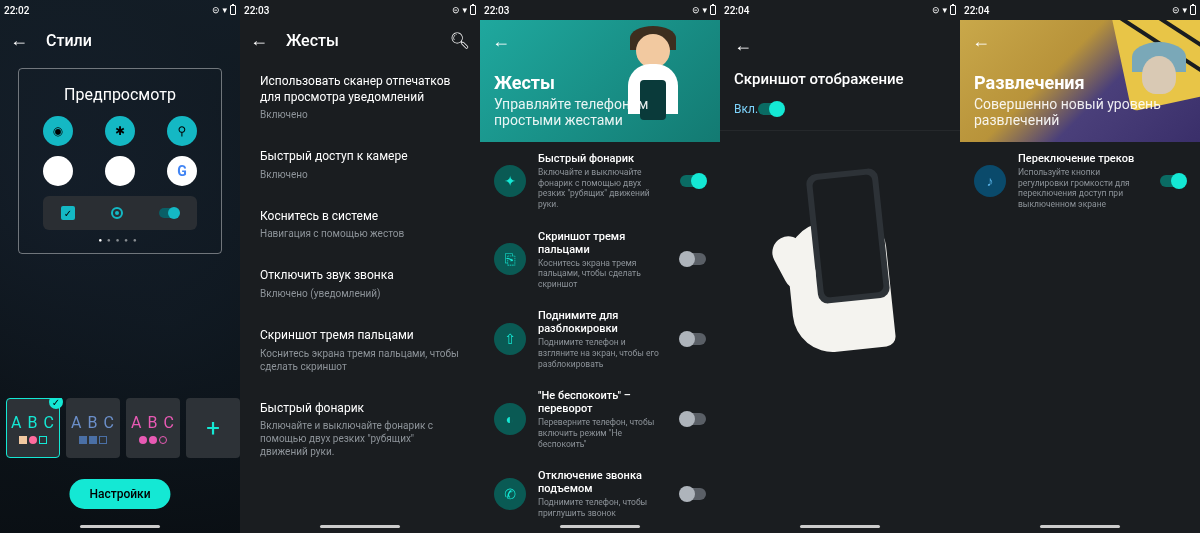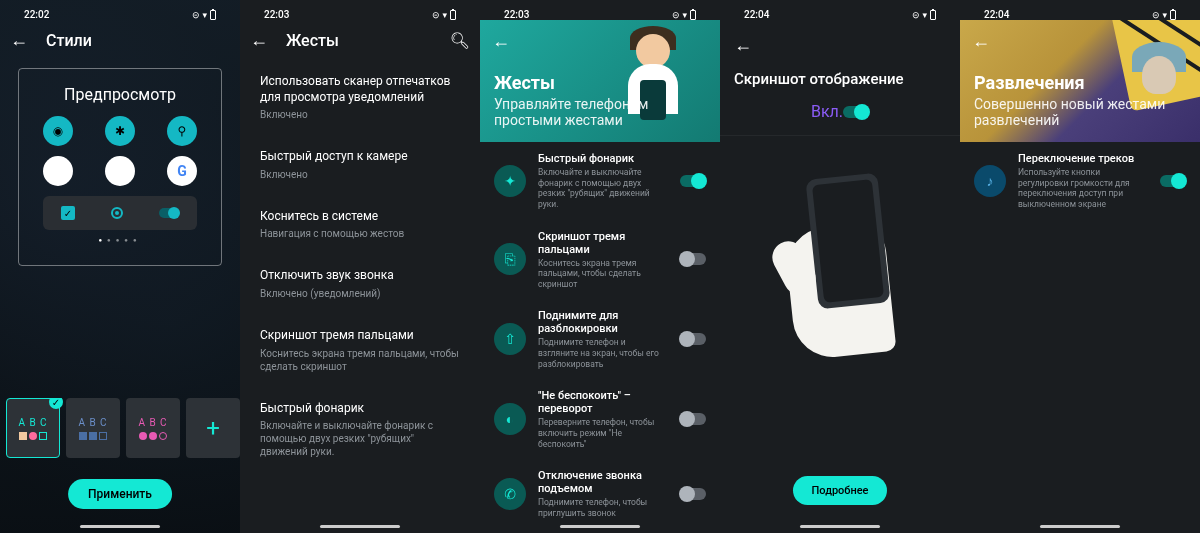--- a/index.html
+++ b/index.html
@@ -16,23 +16,23 @@
     width: 240px;
     height: 533px;
     background: #1a1d20;
     position: relative;
     overflow: hidden;
     flex-shrink: 0;
   }
   .status-bar {
     height: 20px;
     display: flex;
-    align-items: flex-end;
+    align-items: center;
     justify-content: space-between;
-    padding: 0 24px;
+    padding: 0 4px;
     font-size: 10px;
     color: #fff;
   }
   .status-time { font-weight: 500; }
   .status-icons { display: flex; gap: 3px; font-size: 9px; align-items: center; }
   .status-icons span { display: inline-block; }
   .batt {
     width: 6px; height: 10px; border: 1px solid #fff; border-radius: 1px;
     position: relative;
   }
@@ -52,21 +52,21 @@
     padding: 0 10px;
     gap: 18px;
     font-size: 16px;
     font-weight: 500;
   }
   .back-arrow { font-size: 18px; cursor: pointer; }
   .preview-box {
     margin: 8px 18px;
     border: 1px solid rgba(255,255,255,0.4);
     border-radius: 4px;
-    padding: 16px 8px 22px;
+    padding: 16px 8px 10px;
     text-align: center;
   }
   .preview-title { font-size: 16px; margin-bottom: 12px; }
   .icon-row { display: flex; justify-content: space-around; margin-bottom: 10px; }
   .circ {
     width: 30px; height: 30px; border-radius: 50%;
     display: flex; align-items: center; justify-content: center;
     font-size: 12px;
   }
   .teal-bg { background: #14b8c4; color: #000; }
@@ -108,21 +108,21 @@
     gap: 4px;
     position: relative;
     flex-shrink: 0;
   }
   .theme-card.selected { border: 1.5px solid #14e8d4; }
   .theme-card.selected::after {
     content:"✓"; position:absolute; top:-4px; right:-4px;
     width:14px; height:14px; border-radius:50%; background:#14e8d4;
     color:#000; font-size:10px; display:flex; align-items:center; justify-content:center;
   }
-  .theme-abc { font-size: 10px; letter-spacing:1px; }
+  .theme-abc { font-size: 16px; letter-spacing:1px; }
   .theme-shapes { display:flex; gap:2px; }
   .theme-shapes span { width:8px; height:8px; }
   .theme-add { font-size: 24px; color:#14e8d4; }
   .apply-btn {
     position: absolute;
     bottom: 24px;
     left: 50%;
     transform: translateX(-50%);
     background: #14e8d4;
     color: #000;
@@ -204,21 +204,21 @@
   .toggle::after {
     content:""; position:absolute; top:-2px; left:-1px;
     width:16px; height:16px; border-radius:50%; background:#aeb4bb;
   }
   .toggle.on { background:#0a6b63; }
   .toggle.on::after { left:auto; right:-1px; background:#14e8d4; }
 
   
   .screen4-hdr { padding: 14px 14px 0; }
   .screen4-title { font-size: 15px; font-weight:500; margin-top:14px; }
-  .screen4-row { display:flex; justify-content:center; align-items:center; padding:14px; font-size:16px; color:#8b5cf6; border-bottom:1px solid rgba(255,255,255,0.05); }
+  .screen4-row { display:flex; justify-content:flex-start; align-items:center; padding:14px; font-size:12px; color:#7dd3fc; border-bottom:1px solid rgba(255,255,255,0.05); }
   .screen4-text { padding: 16px 18px; font-size:11px; color:#8d9399; line-height:1.4; }
   .hand-illust {
     margin: 20px auto 0;
     width: 160px; height: 200px;
     position: relative;
   }
   .hand-palm {
     position:absolute; bottom:0; left:30px;
     width:100px; height:130px;
     background:#f4f3ef;
@@ -333,21 +333,21 @@
       <div class="theme-shapes">
         <span style="background:#e85ab4;border-radius:50%;"></span>
         <span style="background:#e85ab4;border-radius:50%;"></span>
         <span style="border:1px solid #e85ab4;border-radius:50%;"></span>
       </div>
       </div>
       <div class="theme-card">
         <div class="theme-add">+</div>
                    </div>
     </div>
-  <div class="apply-btn">Применить</div>
+  <div class="apply-btn">Настройки</div>
   <div class="nav-bar"></div>
 </div>
 
 <div class="screen">
   <div class="status-bar">
     <span class="status-time">22:03</span>
     <div class="status-icons">
         <span>⊝</span>
         <span>▾</span>
         <span class="batt"></span>
@@ -470,21 +470,20 @@
   <div class="screen4-row">
     <span>Вкл.</span>
     <div class="toggle on"></div>
   </div>
   <div class="hand-illust">
     <div class="hand-palm"></div>
     <div class="hand-phone"></div>
     <div class="hand-thumb"></div>
   </div>
   <div class="btn-row">
-    <div class="btn-fill">Подробнее</div>
   </div>
   <div class="nav-bar"></div>
 </div>
 
 <div class="screen">
   <div class="status-bar">
     <span class="status-time">22:04</span>
     <div class="status-icons">
         <span>⊝</span>
         <span>▾</span>
@@ -493,21 +492,21 @@
   </div>
   <div class="hero purple">
     <span class="hero-back">←</span>
     <div class="hero-illust">
       <div class="ent-yellow"></div>
       <div class="ent-hair"></div>
       <div class="ent-face"></div>
     </div>
     <div class="hero-content">
       <div class="hero-title">Развлечения</div>
-      <div class="hero-sub">Совершенно новый жестами развлечений</div>
+      <div class="hero-sub">Совершенно новый уровень развлечений</div>
     </div>
   </div>
   <div id="s5-list">
       <div class="gesture-item">
         <div class="ent-icon">♪</div>
     <div class="gesture-text">
       <div class="gesture-title">Переключение треков</div>
       <div class="gesture-sub">Используйте кнопки регулировки громкости для переключения доступ при выключенном экране</div>
     </div>
     <div class="toggle on"></div>

